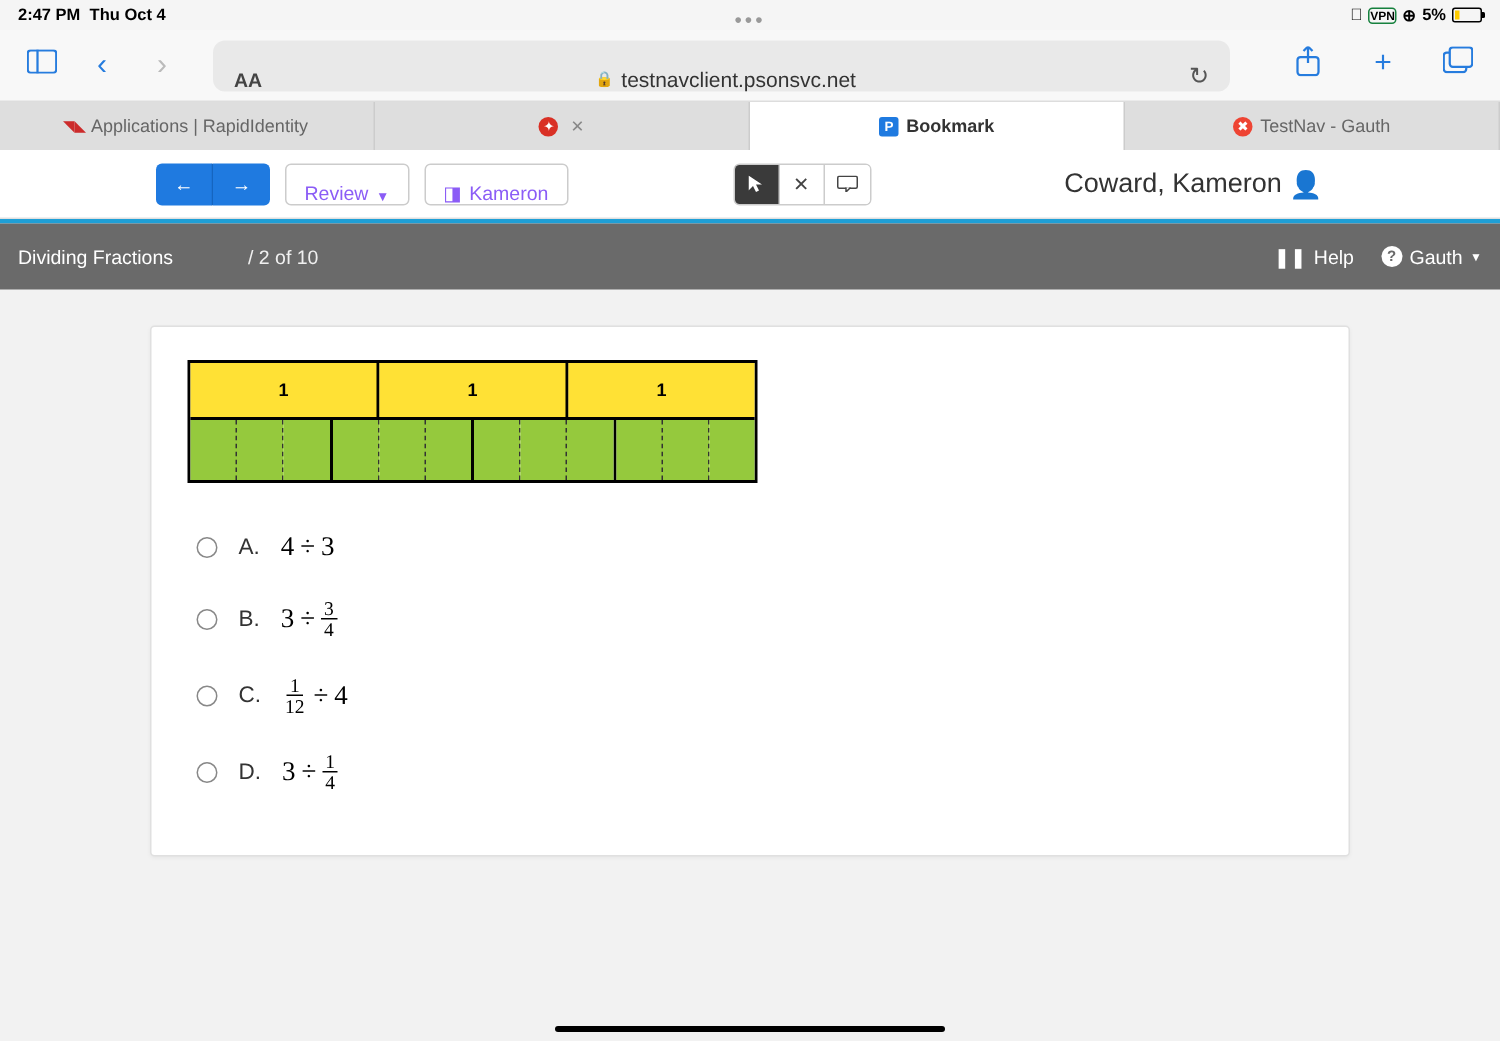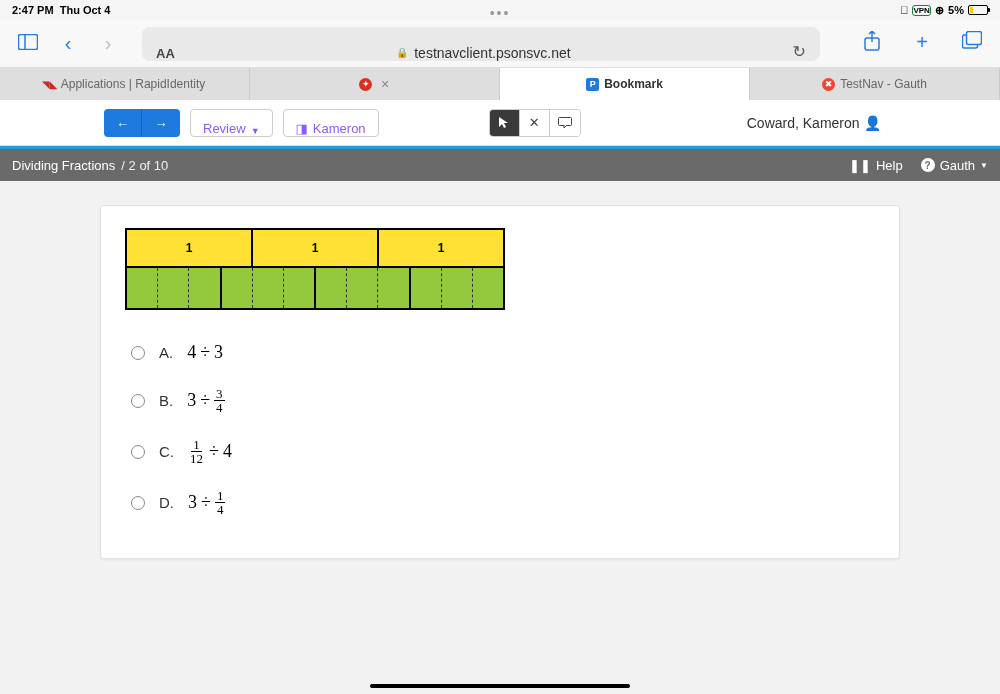--- a/index.html
+++ b/index.html
@@ -36,27 +36,27 @@
 .app-toolbar { height: 46px; background: #fff; display: flex; align-items: center; padding: 0 8px; gap: 10px; border-bottom: 1px solid #e0e0e0; }
 .nav-btns { display: flex; margin-left: 96px; }
 .nav-btn { width: 38px; height: 28px; background: #1f7ae0; color: #fff; display: flex; align-items: center; justify-content: center; font-size: 13px; }
 .nav-btn:first-child { border-radius: 4px 0 0 4px; border-right: 1px solid #1565c0; }
 .nav-btn:last-child { border-radius: 0 4px 4px 0; }
 .pill-btn { height: 28px; background: #fff; border: 1px solid #ccc; border-radius: 4px; padding: 0 12px; display: flex; align-items: flex-end; font-size: 13px; color: #8b5cf6; gap: 5px; }
 .tool-group { display: flex; border: 1px solid #ccc; border-radius: 4px; overflow: hidden; margin-left: 100px; }
 .tool-btn { width: 30px; height: 26px; display: flex; align-items: center; justify-content: center; background: #fff; border-right: 1px solid #ccc; font-size: 13px; color: #444; }
 .tool-btn.dark { background: #3a3a3a; color: #fff; }
 .tool-btn:last-child { border-right: none; }
-.user-info { margin-left: auto; margin-right: 110px; font-size: 14px; color: #333; display: flex; align-items: center; gap: 5px; }
+.user-info { margin-left: auto; margin-right: 110px; font-size: 18px; color: #333; display: flex; align-items: center; gap: 5px; }
 
 
 .prog-line { height: 3px; background: #1f9fd6; }
 
 
-.bc-bar { height: 32px; background: #6a6a6a; color: #fff; display: flex; align-items: center; padding: 0 12px; font-size: 13px; }
+.bc-bar { height: 44px; background: #6a6a6a; color: #fff; display: flex; align-items: center; padding: 0 12px; font-size: 13px; gap: 44px; }
 .bc-right { margin-left: auto; display: flex; gap: 18px; align-items: center; }
 .bc-item { display: flex; align-items: center; gap: 5px; }
 
 
 .content-wrap { padding: 24px 100px; }
 .card { background: #fff; border: 1px solid #e0e0e0; border-radius: 3px; padding: 22px 24px 30px; box-shadow: 0 1px 3px rgba(0,0,0,0.05); }
 .question-text { font-size: 15px; color: #222; margin-bottom: 18px; }
 
 
 .figure { border: 2px solid #000; width: 380px; margin-bottom: 20px; }

